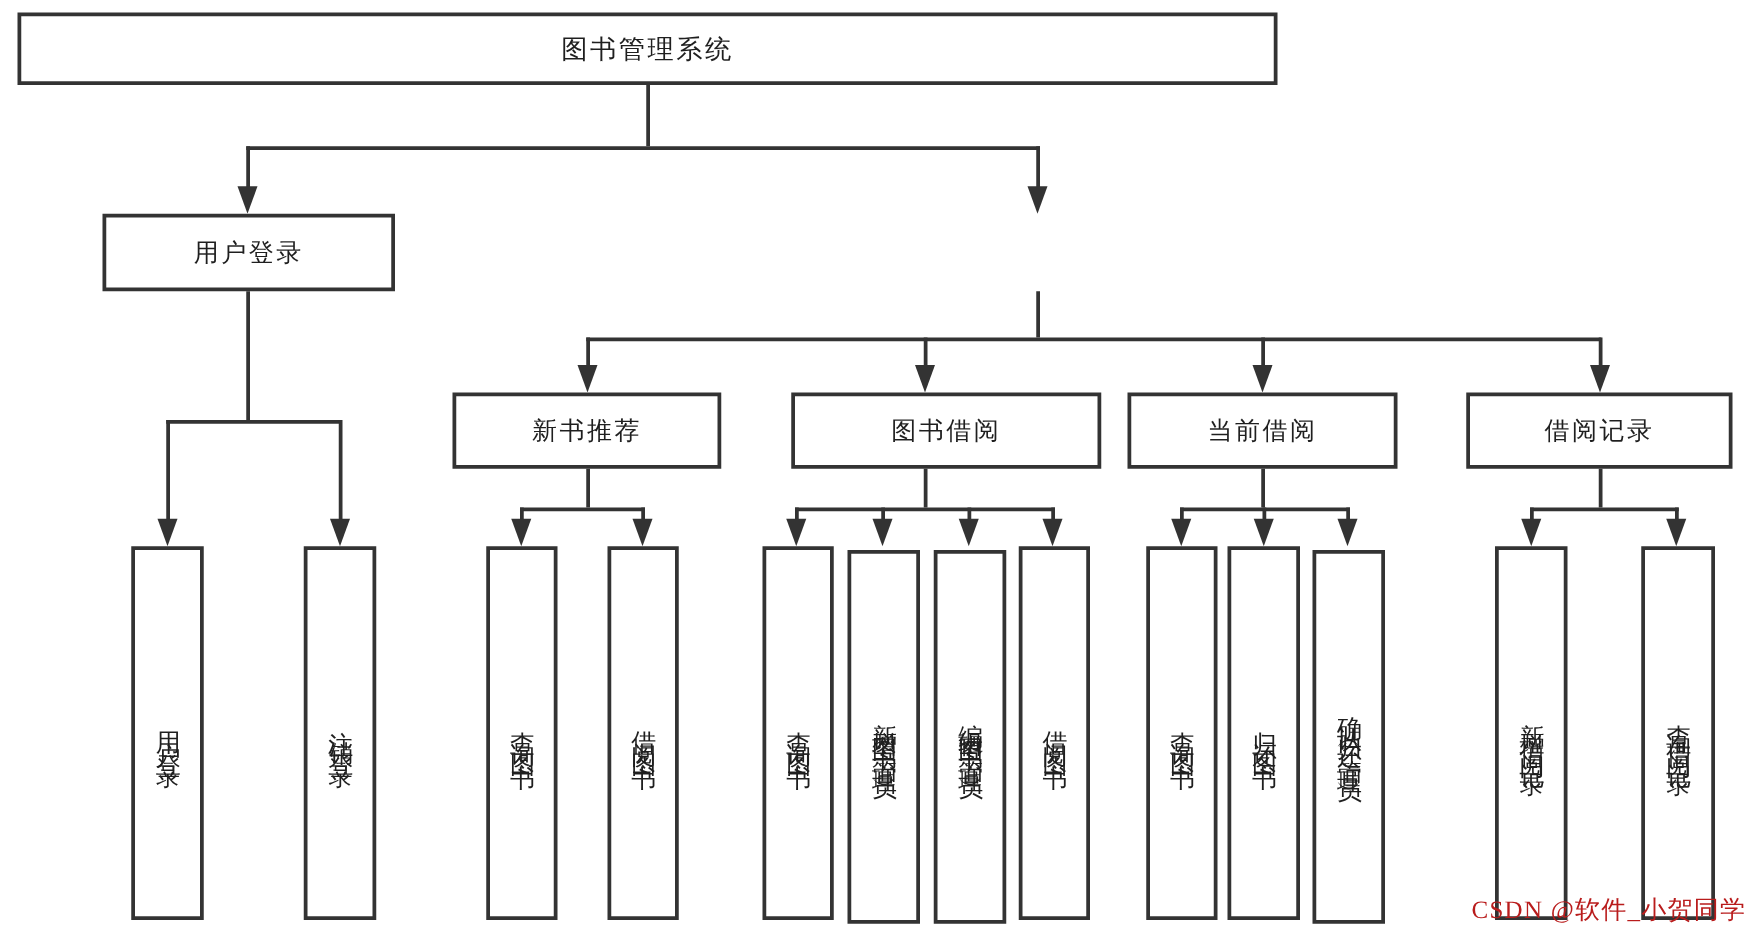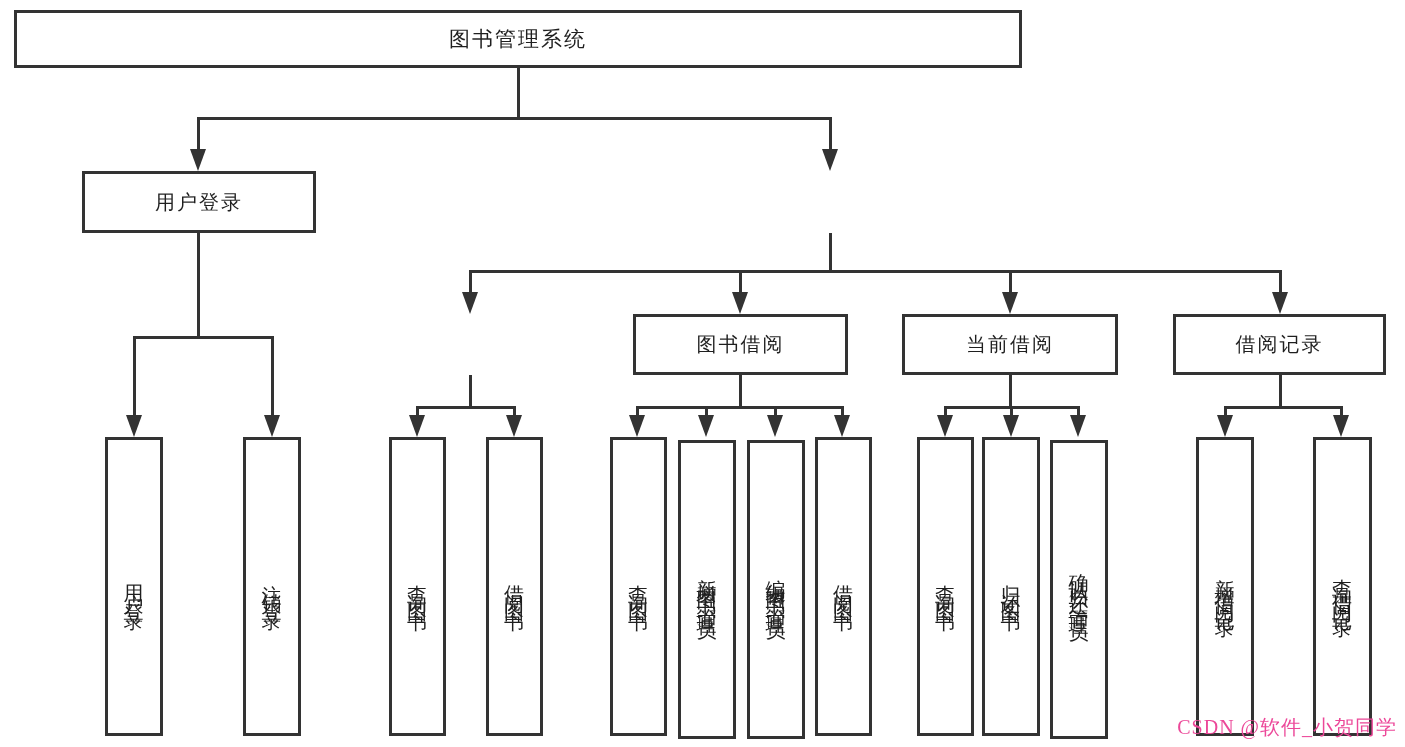--- a/index.html
+++ b/index.html
@@ -17,21 +17,21 @@
     line-height:1;white-space:normal;font-size:20px;
   }
   .vl{position:absolute;width:3px;background:#333333;}
   .hl{position:absolute;height:3px;background:#333333;}
   .arr{
     position:absolute;width:0;height:0;
     border-left:8px solid transparent;border-right:8px solid transparent;
     border-top:22px solid #333333;
   }
   .wm{
-    position:absolute;right:8px;bottom:6px;font-size:20px;color:#ec4899;
+    position:absolute;right:8px;bottom:6px;font-size:20px;color:#b91c1c;
     letter-spacing:1px;z-index:10;
   }
 </style>
 </head>
 <body>
 
 <div class="canvas">
 
   <div class="bx" style="left:14px;top:10px;width:1008px;height:58px">
     <span style="font-size:21px">图书管理系统</span>
@@ -59,21 +59,24 @@
   <div class="hl" style="left:469px;top:270px;width:812px"></div>
   <div class="vl" style="left:469px;top:270px;height:25px"></div>
   <div class="arr" style="left:462px;top:292px"></div>
   <div class="vl" style="left:739px;top:270px;height:25px"></div>
   <div class="arr" style="left:732px;top:292px"></div>
   <div class="vl" style="left:1009px;top:270px;height:25px"></div>
   <div class="arr" style="left:1002px;top:292px"></div>
   <div class="vl" style="left:1279px;top:270px;height:25px"></div>
   <div class="arr" style="left:1272px;top:292px"></div>
 
-  <div class="bx" style="left:633px;top:314px;width:215px;height:61px">
+  <div class="bx" style="left:362px;top:314px;width:215px;height:61px">
+    <span>新书推荐</span>
+  </div>
+  <div class="bx" style="left:633px;top:314px;width:248px;height:61px">
     <span>图书借阅</span>
   </div>
   <div class="bx" style="left:902px;top:314px;width:216px;height:61px">
     <span>当前借阅</span>
   </div>
   <div class="bx" style="left:1173px;top:314px;width:213px;height:61px">
     <span>借阅记录</span>
   </div>
 
   <div class="vl" style="left:469px;top:375px;height:31px"></div>

